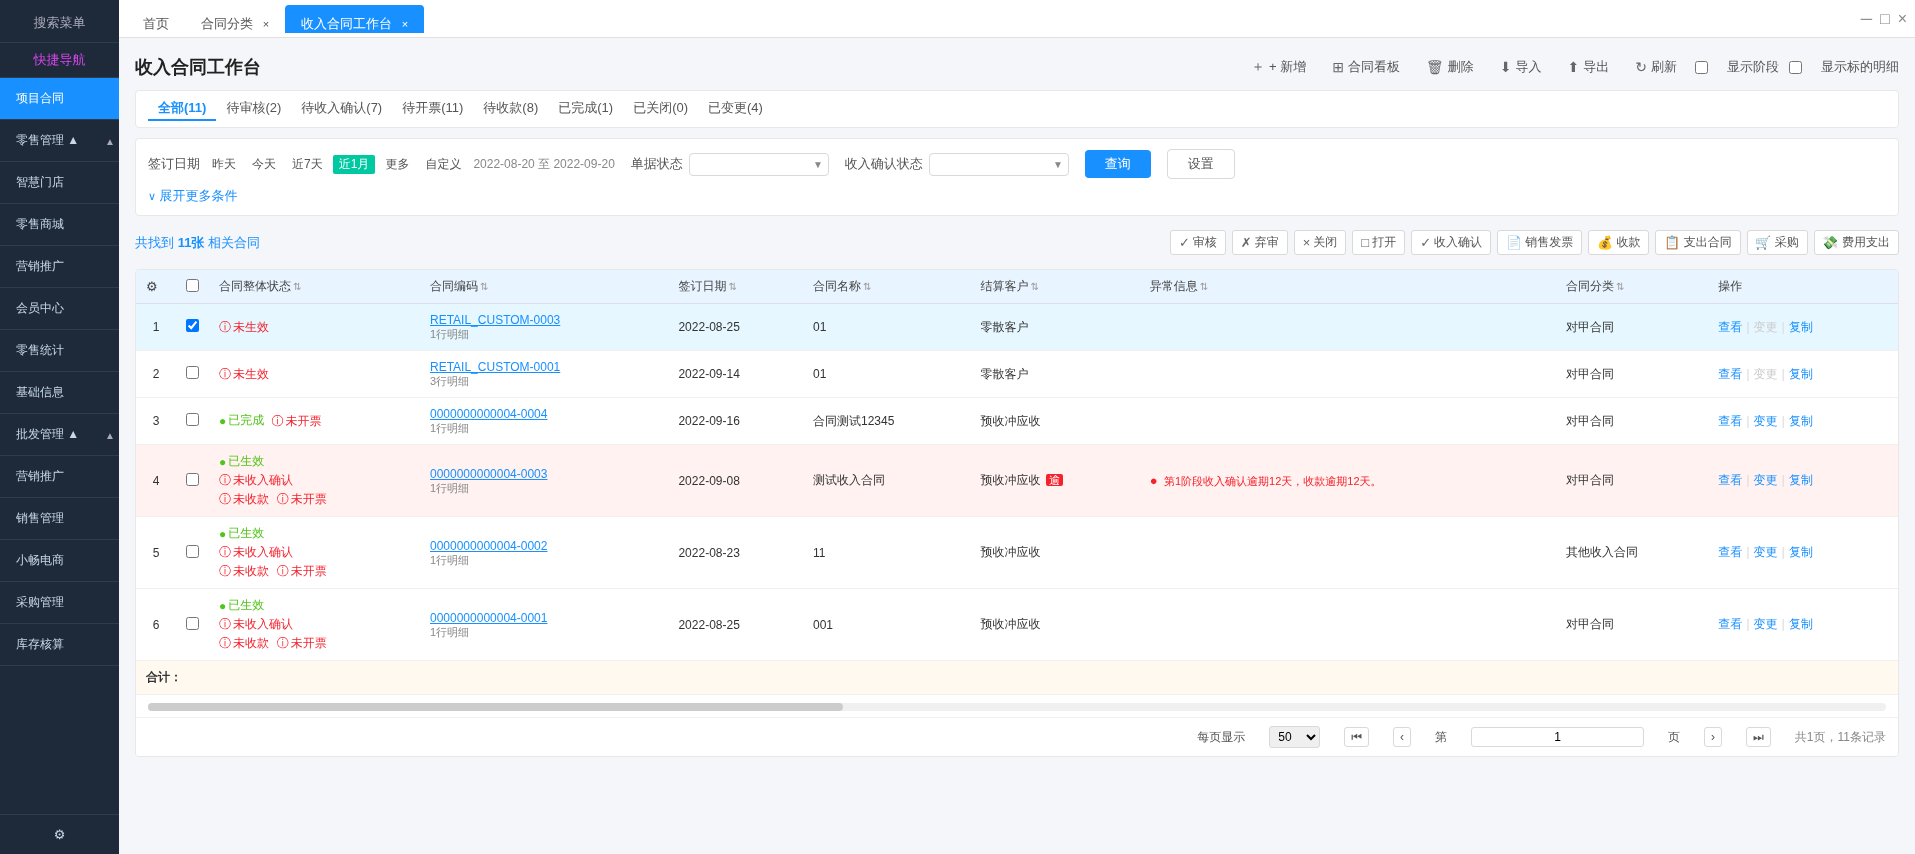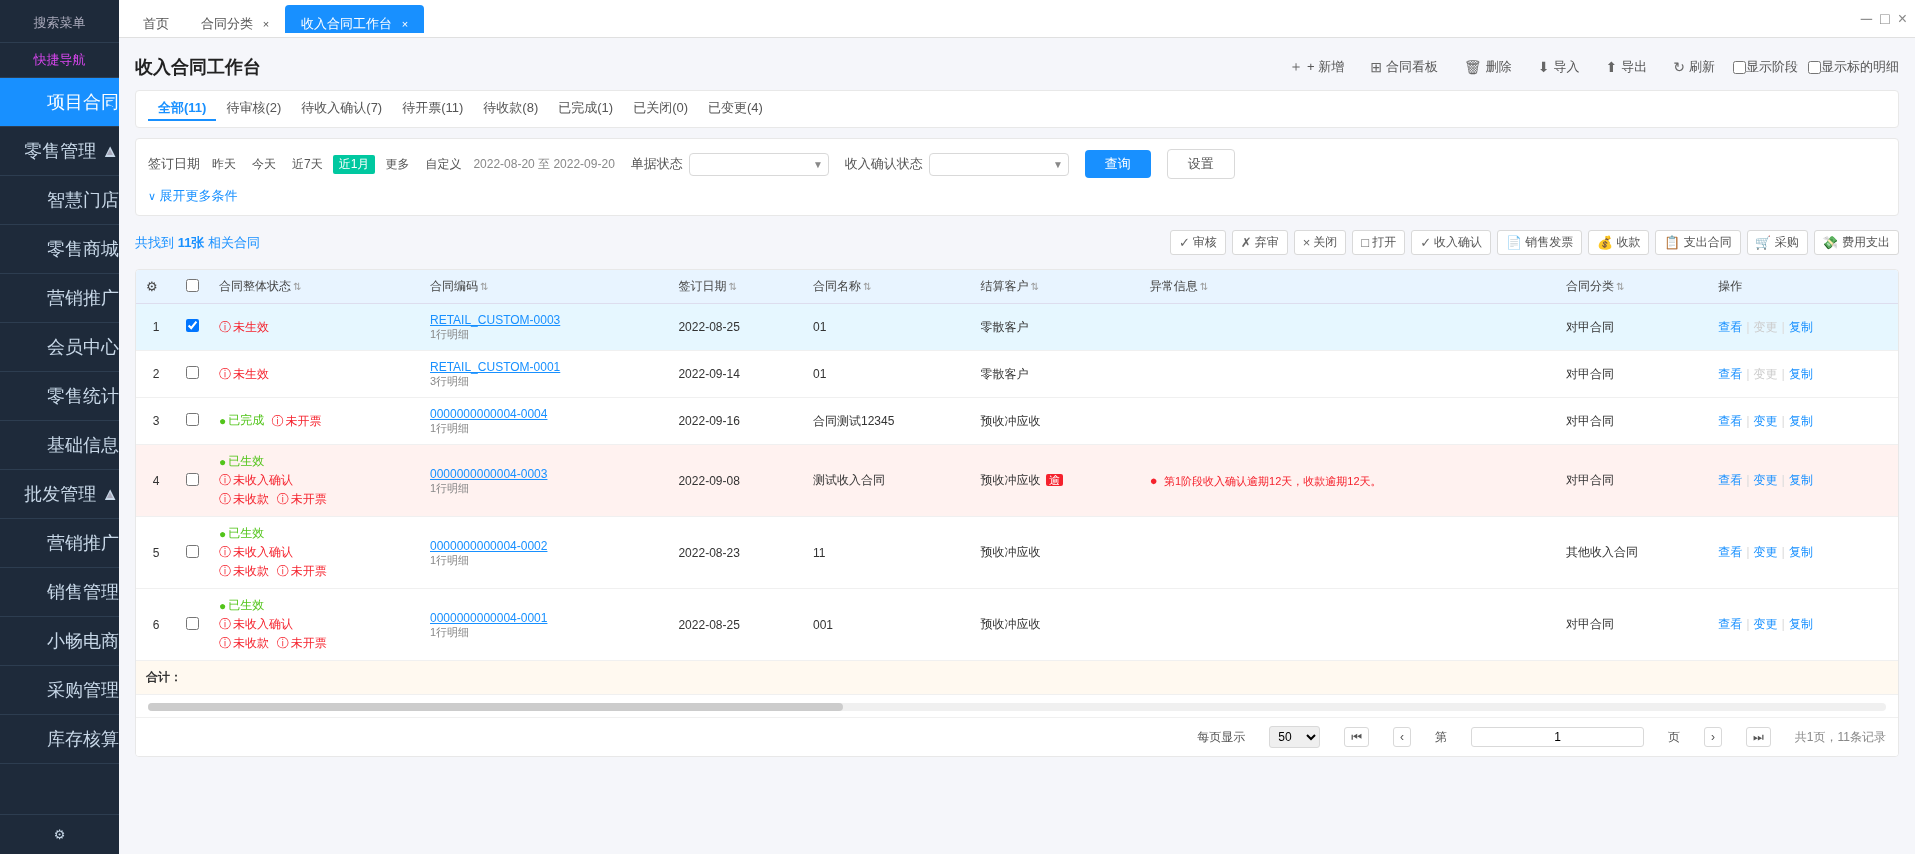--- a/index.html
+++ b/index.html
@@ -2,21 +2,21 @@
 <html><head>
   <meta charset="utf-8">
   <style>
     * { box-sizing: border-box; margin: 0; padding: 0; font-family: 'Microsoft YaHei', Arial, sans-serif; font-size: 13px; }
     body { background: #f0f2f5; display: flex; height: 854px; overflow: hidden; }
 
     
     .sidebar { width: 119px; background: #1e2a3a; display: flex; flex-direction: column; height: 100%; flex-shrink: 0; }
     .sidebar-search { padding: 14px 8px 10px; color: #aab; font-size: 13px; cursor: pointer; text-align: center; border-bottom: 1px solid #2d3d50; }
     .sidebar-nav { padding: 8px; color: #d946ef; font-size: 13px; cursor: pointer; text-align: center; border-bottom: 1px solid #2d3d50; }
-    .sidebar-item { padding: 12px 0; color: #c8d8e8; font-size: 18px; text-align: right; cursor: pointer; border-bottom: 1px solid #2d3d50; position: relative; }
+    .sidebar-item { padding: 12px 16px; color: #c8d8e8; font-size: 12px; text-align: left; cursor: pointer; border-bottom: 1px solid #2d3d50; position: relative; }
     .sidebar-item.active { background: #1890ff; color: white; }
     .sidebar-item.has-arrow::after { content: '◀'; position: absolute; right: 4px; top: 50%; transform: translateY(-50%); font-size: 10px; color: #1890ff; }
     .sidebar-item.expand-arrow::after { content: '▲'; position: absolute; right: 4px; top: 50%; transform: translateY(-50%); font-size: 10px; color: #aab; }
     .sidebar-item.expand-arrow2::after { content: '▲'; position: absolute; right: 4px; top: 50%; transform: translateY(-50%); font-size: 10px; color: #aab; }
     .sidebar-bottom { margin-top: auto; padding: 12px 4px; color: #c8d8e8; text-align: center; cursor: pointer; border-top: 1px solid #2d3d50; }
 
     
     .main { flex: 1; display: flex; flex-direction: column; height: 100%; overflow: hidden; }
 
     
@@ -29,21 +29,21 @@
 
     
     .content { flex: 1; padding: 16px; background: #f5f6fa; overflow-y: auto; display: flex; flex-direction: column; gap: 10px; }
 
     
     .page-header { display: flex; align-items: center; justify-content: space-between; }
     .page-title { font-size: 18px; font-weight: bold; color: #222; }
     .header-actions { display: flex; align-items: center; gap: 10px; }
     .action-btn { display: flex; align-items: center; gap: 4px; color: #555; font-size: 13px; cursor: pointer; padding: 4px 8px; border: none; background: none; }
     .action-btn .btn-icon { font-size: 14px; color: #666; }
-    .checkbox-label { display: flex; align-items: center; gap: 0; color: #555; font-size: 12px; cursor: pointer; }
+    .checkbox-label { display: flex; align-items: center; gap: 19px; color: #555; font-size: 12px; cursor: pointer; }
     .checkbox-label input { width: 13px; height: 13px; }
 
     
     .filter-tabs { display: flex; align-items: center; gap: 0; background: #fff; border-radius: 4px; padding: 6px 12px; border: 1px solid #e8e8e8; }
     .filter-tab { padding: 2px 10px; cursor: pointer; color: #555; font-size: 13px; border-bottom: 2px solid transparent; }
     .filter-tab.active { color: #1890ff; border-bottom: 2px solid #1890ff; font-weight: bold; }
 
     
     .search-bar { background: #fff; border-radius: 4px; padding: 10px 12px; border: 1px solid #e8e8e8; display: flex; flex-direction: column; gap: 8px; }
     .search-row { display: flex; align-items: center; gap: 16px; flex-wrap: wrap; }

